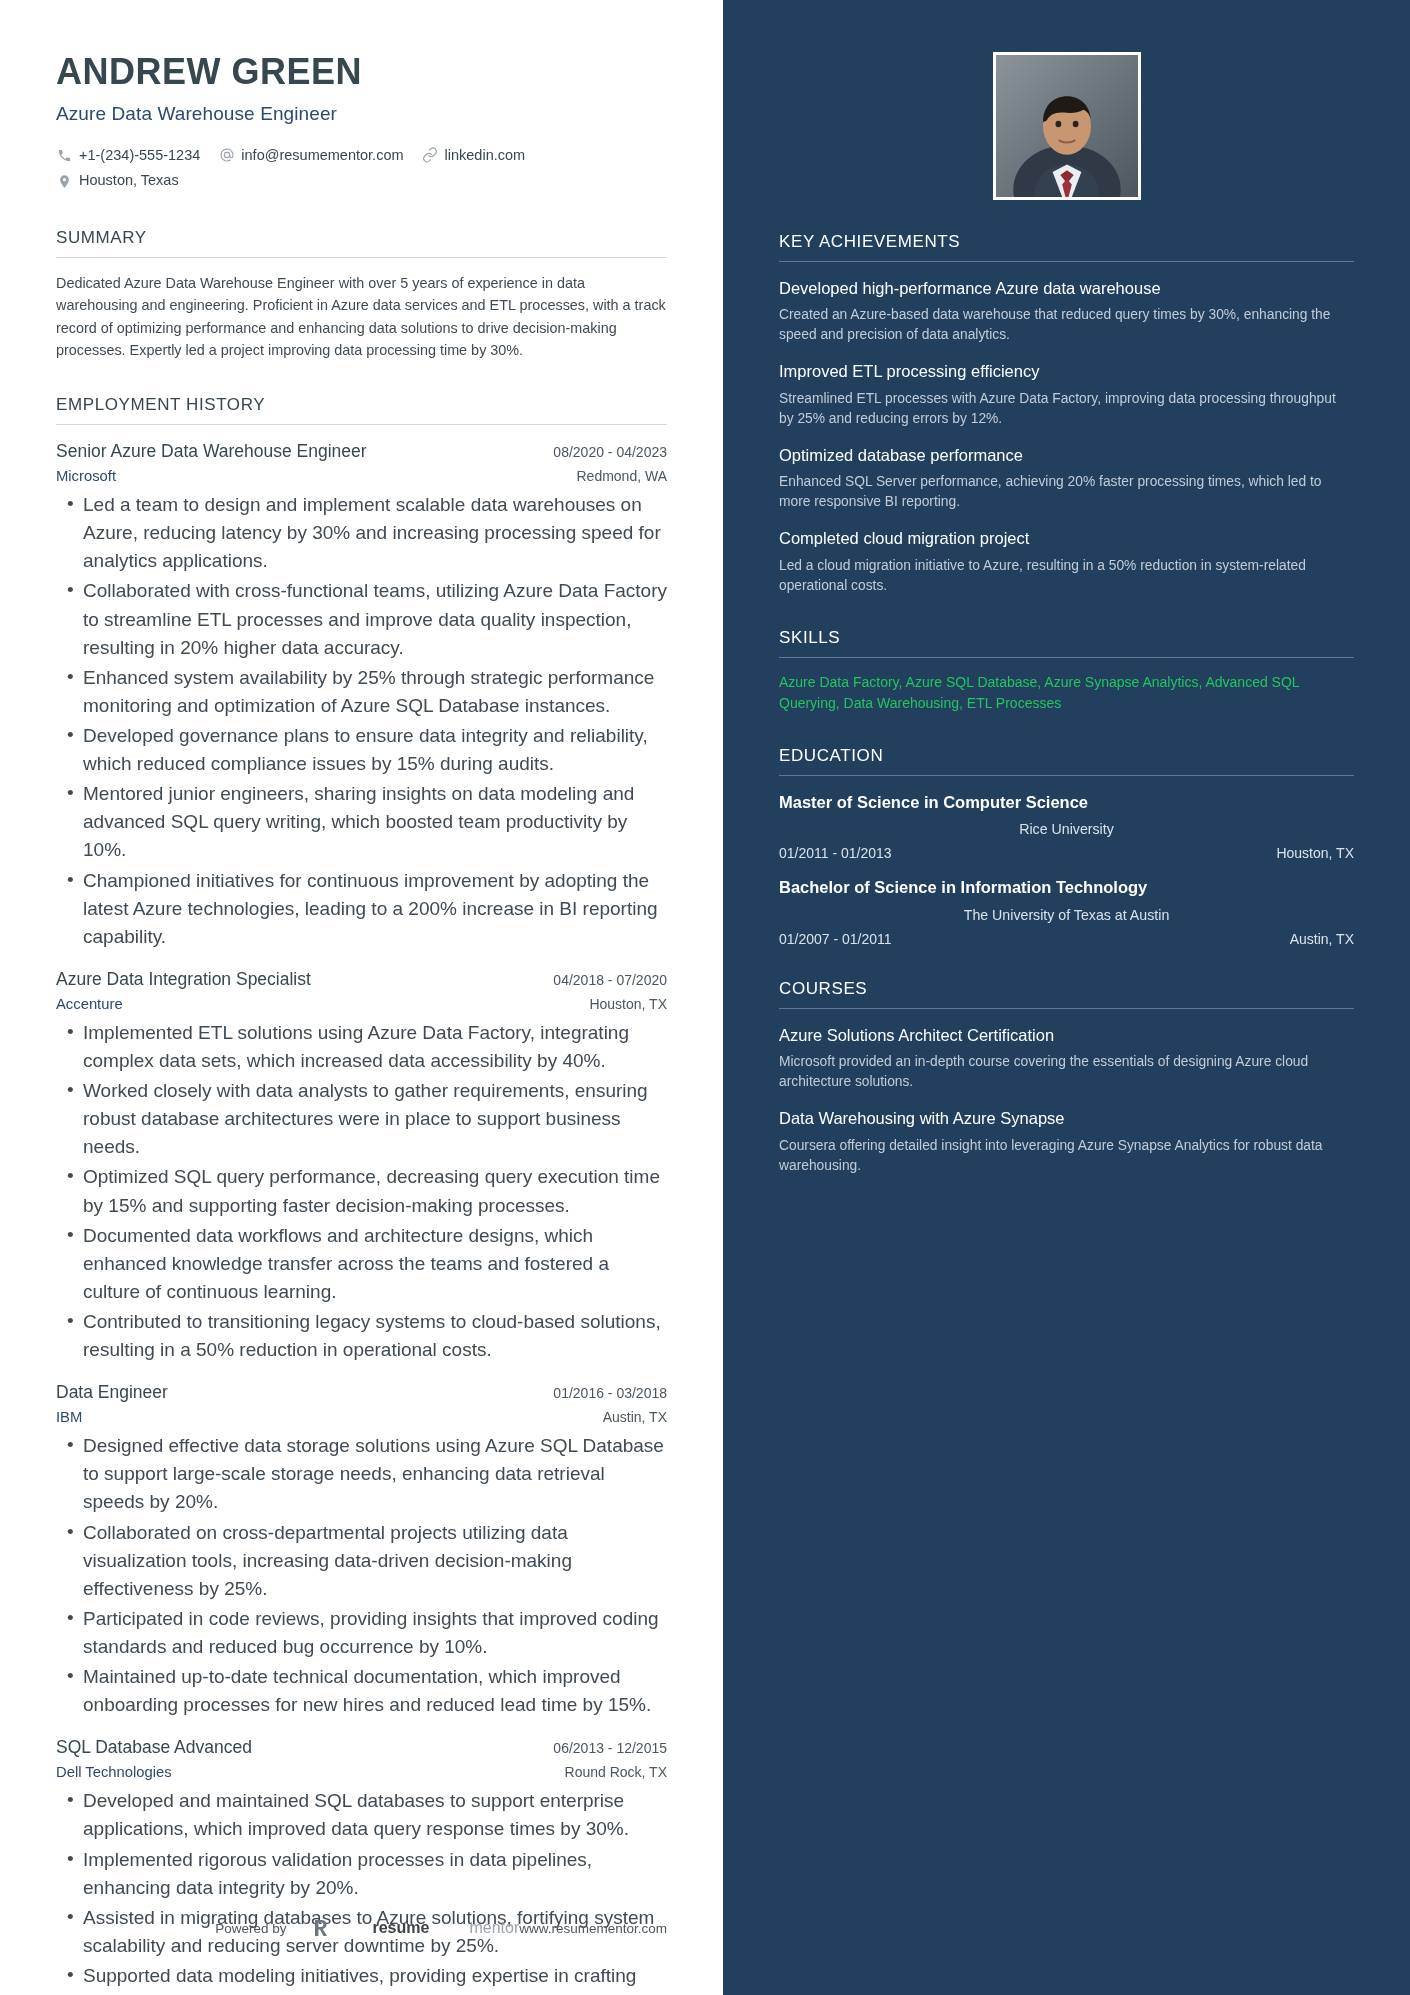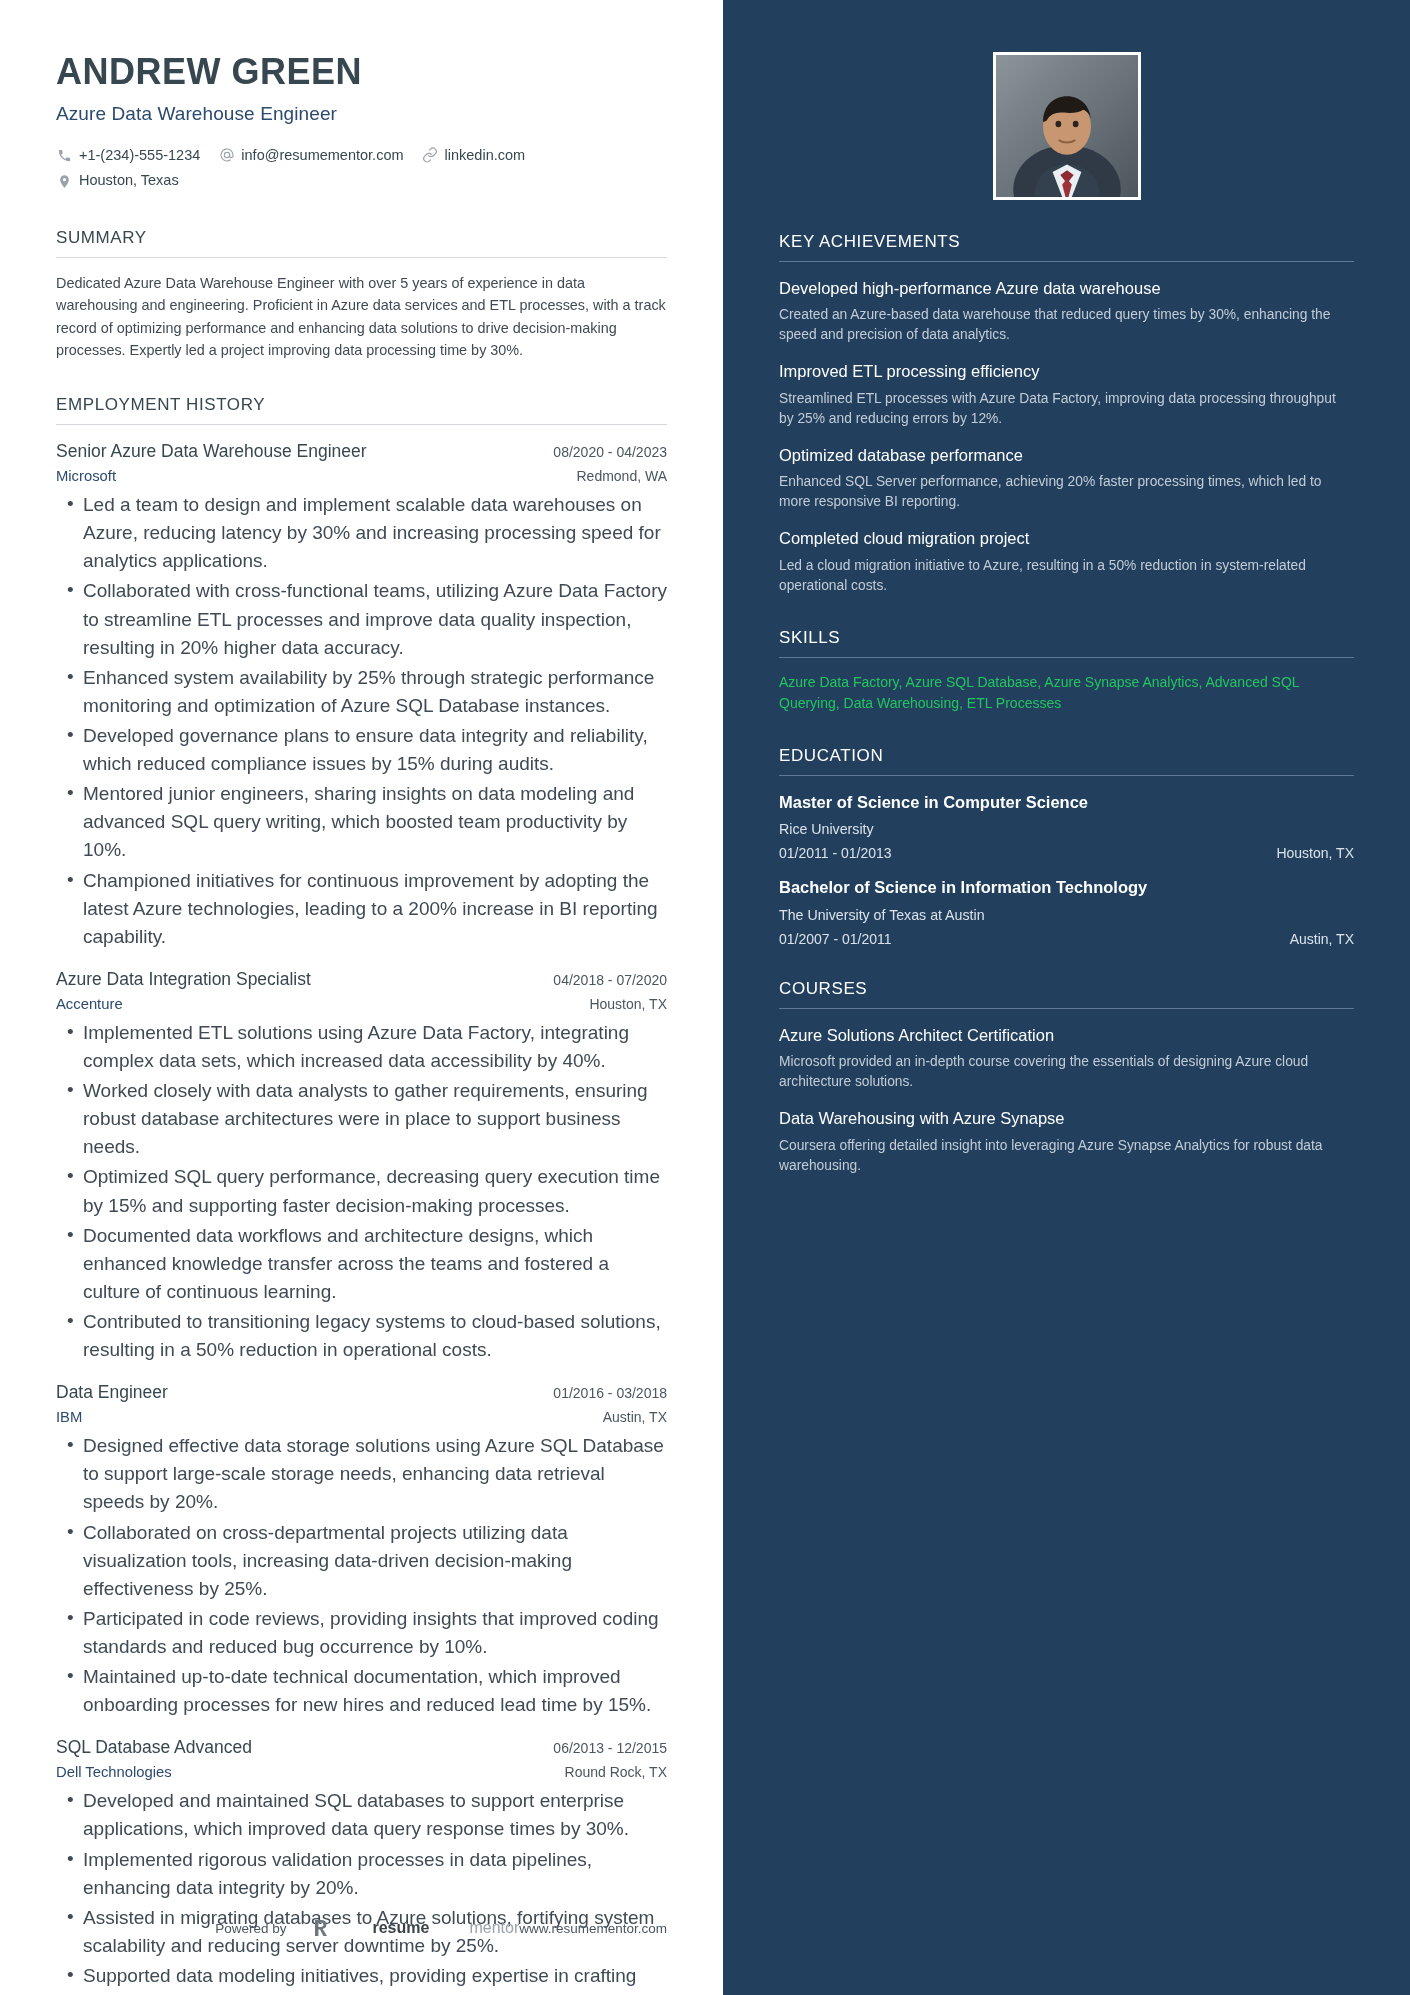--- a/index.html
+++ b/index.html
@@ -296,20 +296,21 @@
   .edu-degree {
     font-size: 16.5px;
     font-weight: bold;
     color: #ffffff;
     line-height: 1.3;
   }
   .edu-school {
     margin-top: 8px;
     font-size: 14.2px;
     color: #dbe2e9;
+    text-align: center;
   }
   .edu-meta {
     margin-top: 8px;
     display: flex;
     justify-content: space-between;
     font-size: 14px;
     color: #dbe2e9;
   }
 
   .course { margin-top: 16px; }

